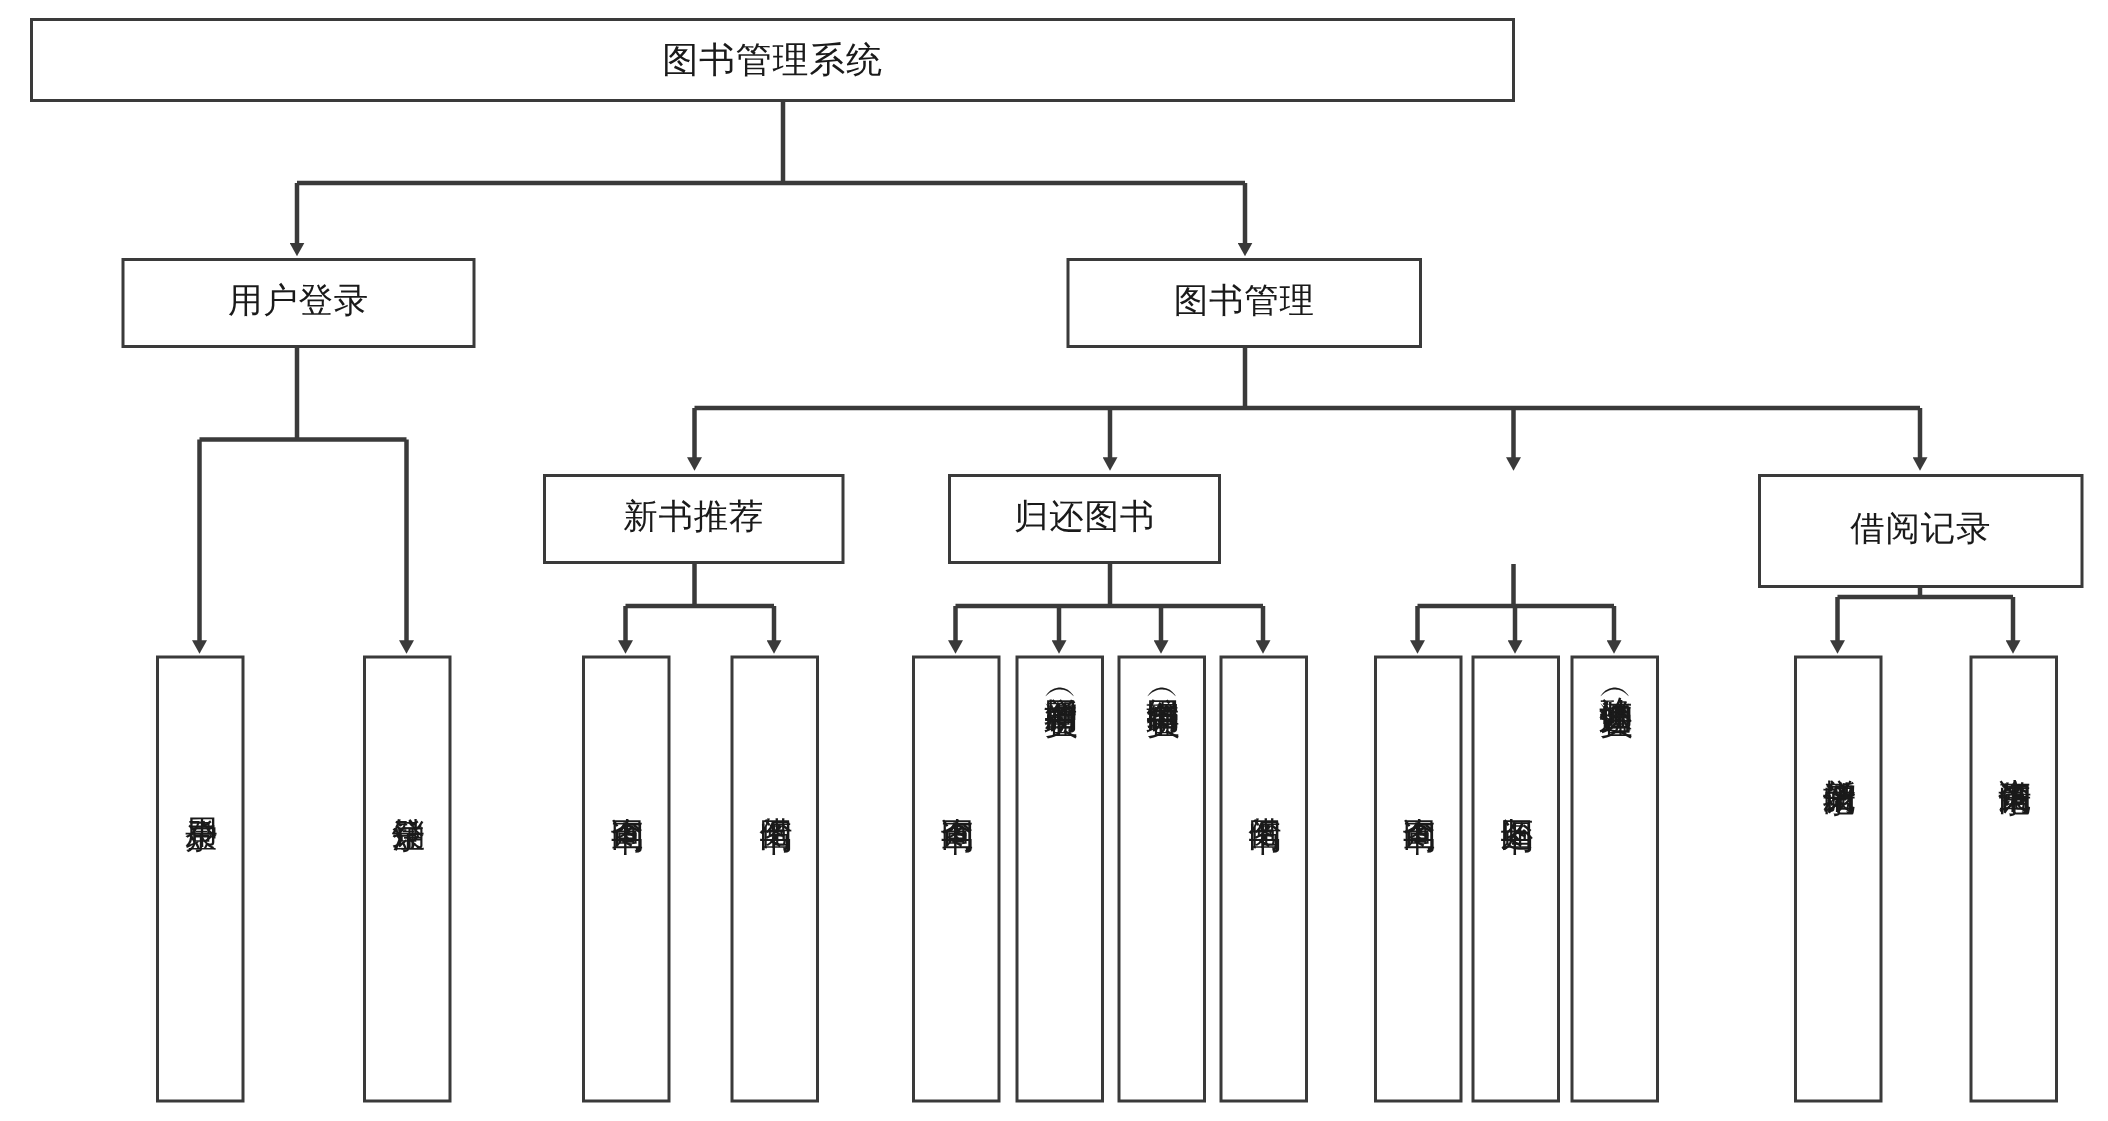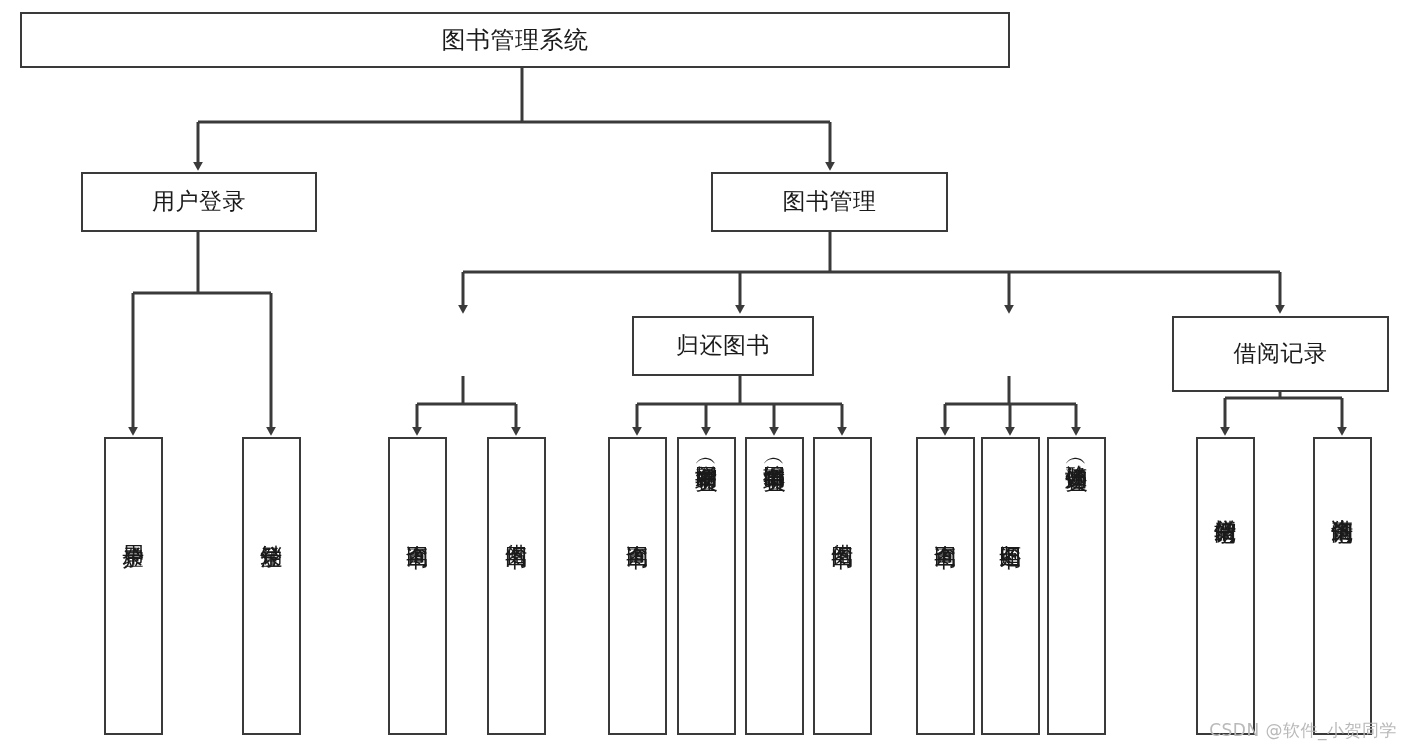--- a/index.html
+++ b/index.html
@@ -141,20 +141,23 @@
     <span>图书管理系统</span>
   </div>
 
   <div class="node node-h" style="left:81px; top:172px; width:236px; height:60px;">
     <span>用户登录</span>
   </div>
   <div class="node node-h" style="left:711px; top:172px; width:237px; height:60px;">
     <span>图书管理</span>
   </div>
 
+  <div class="node node-h" style="left:362px; top:316px; width:201px; height:60px;">
+    <span>新书推荐</span>
+  </div>
   <div class="node node-h" style="left:632px; top:316px; width:182px; height:60px;">
     <span>归还图书</span>
   </div>
   <div class="node node-h" style="left:1172px; top:316px; width:217px; height:76px;">
     <span>借阅记录</span>
   </div>
 
   <div class="node node-leaf leaf-short" style="left:104px; top:437px; width:59px; height:298px;">
     <span class="vtext">用户登录</span>
   </div>
@@ -192,15 +195,14 @@
     <span class="vtext">确认归还（管理员）</span>
   </div>
 
   <div class="node node-leaf leaf-mid" style="left:1196px; top:437px; width:59px; height:298px;">
     <span class="vtext">新增借阅记录</span>
   </div>
   <div class="node node-leaf leaf-mid" style="left:1313px; top:437px; width:59px; height:298px;">
     <span class="vtext">查询借阅记录</span>
   </div>
 
-  <div id="watermark">CSDN @软件_小贺同学</div>
 
 </div>
 
 </body></html>

